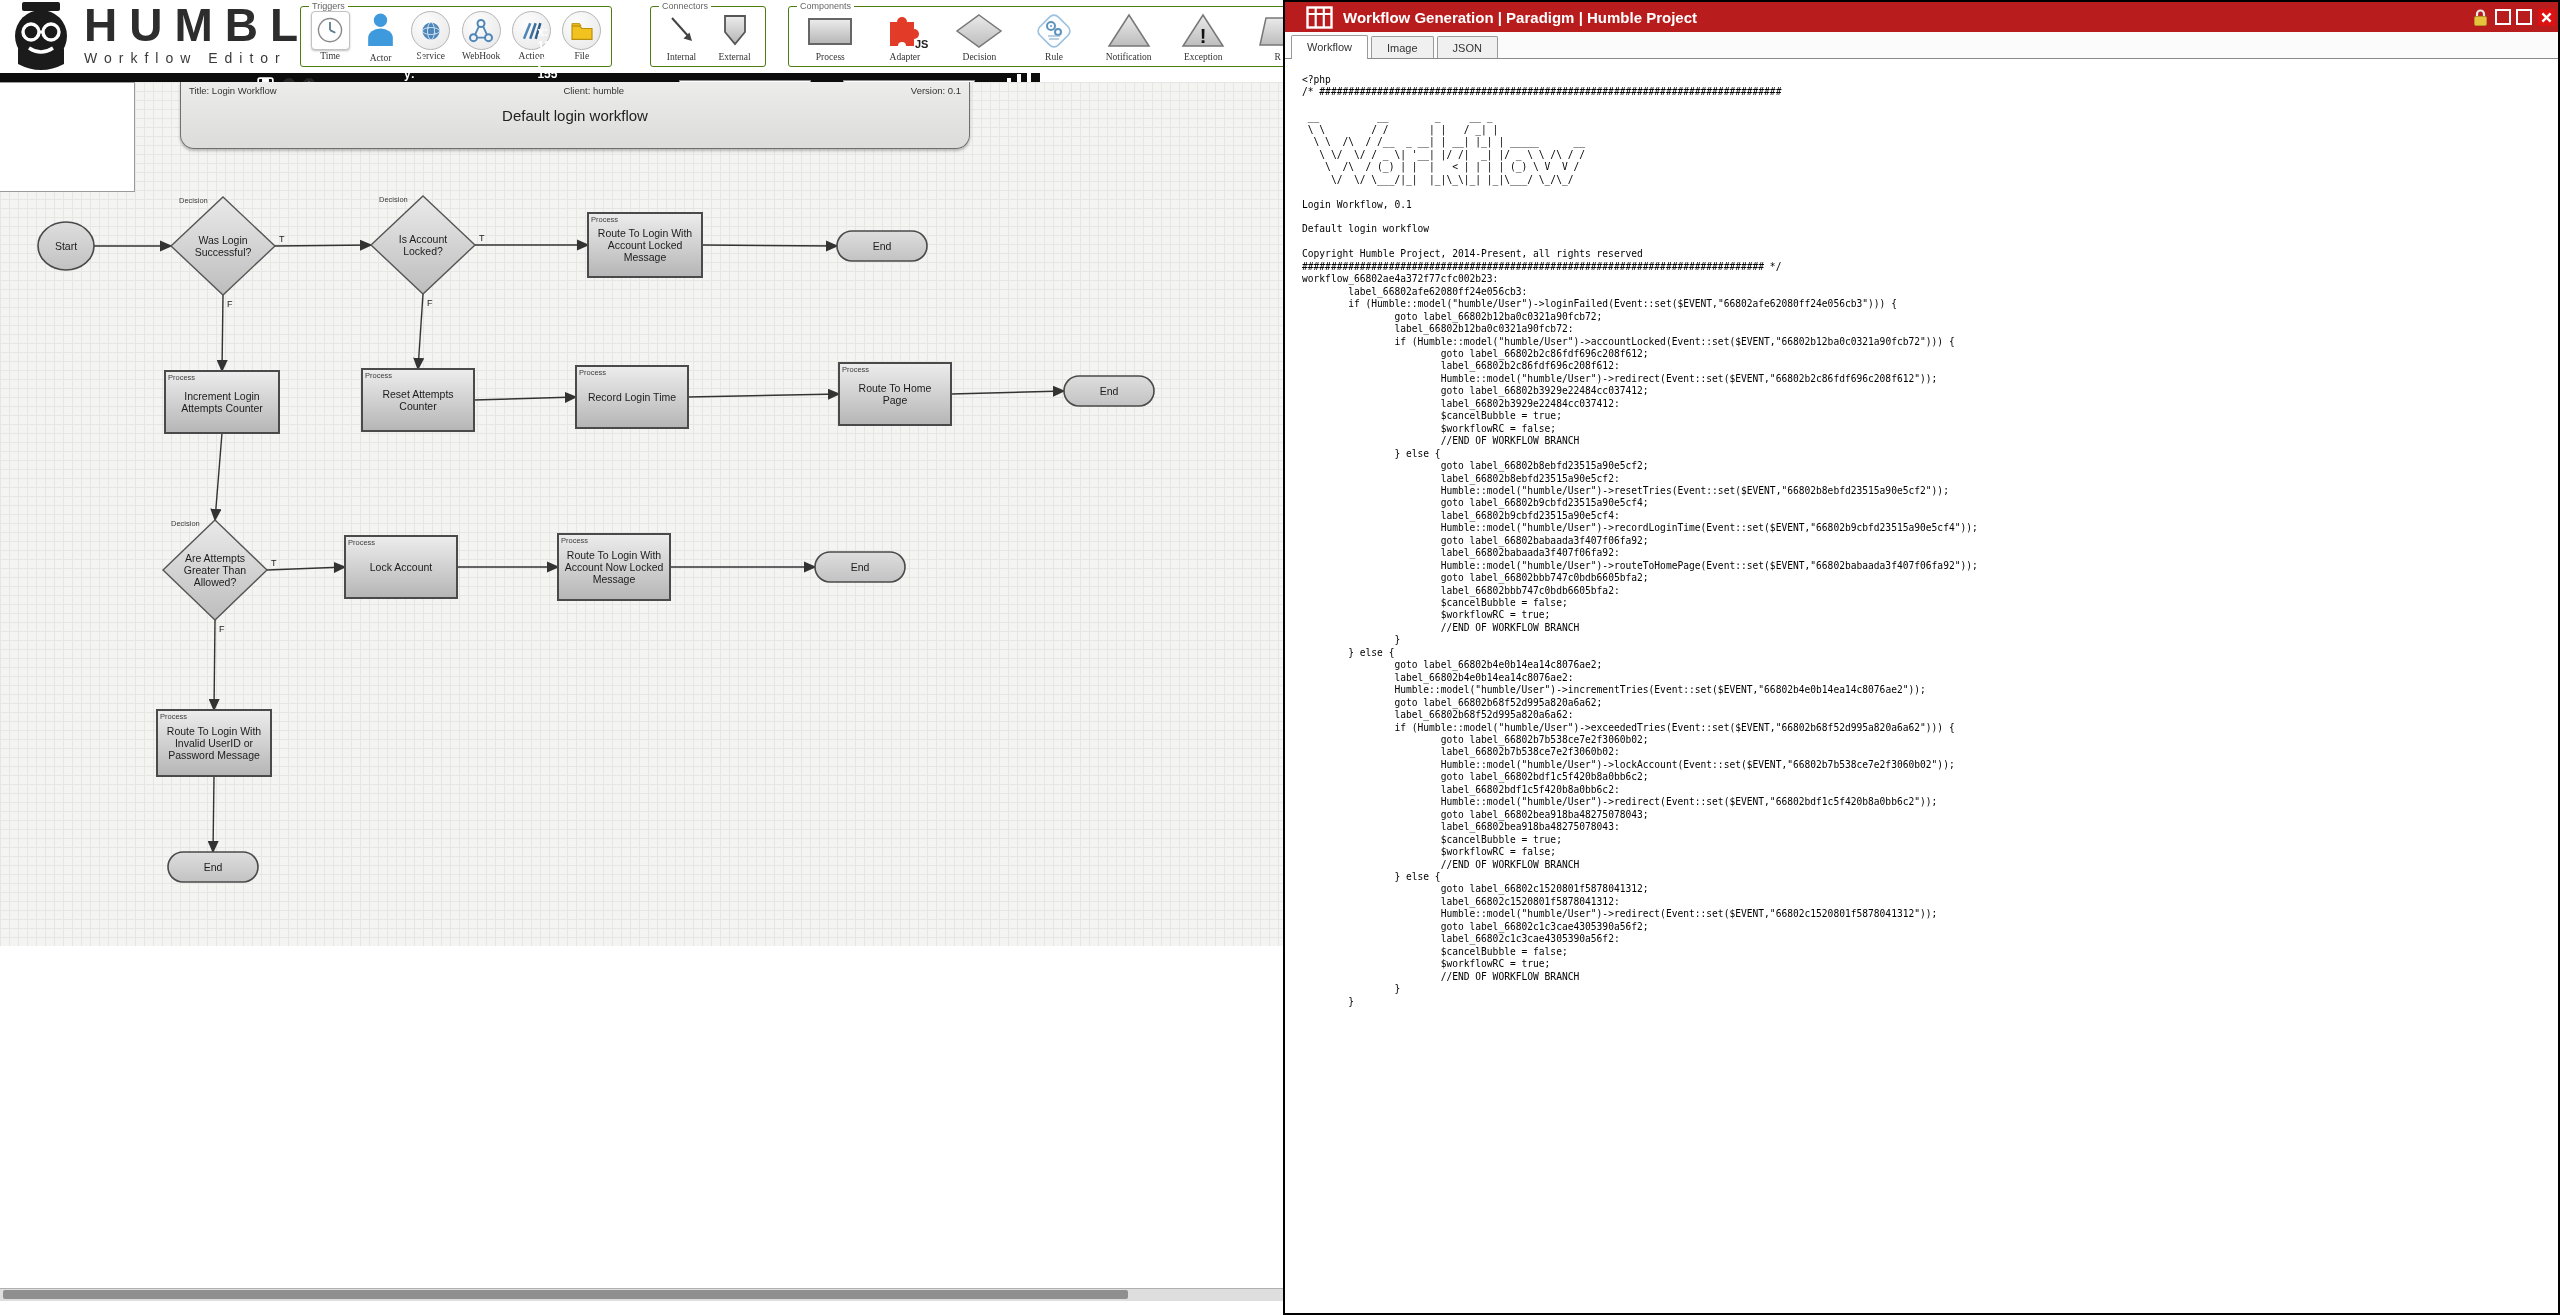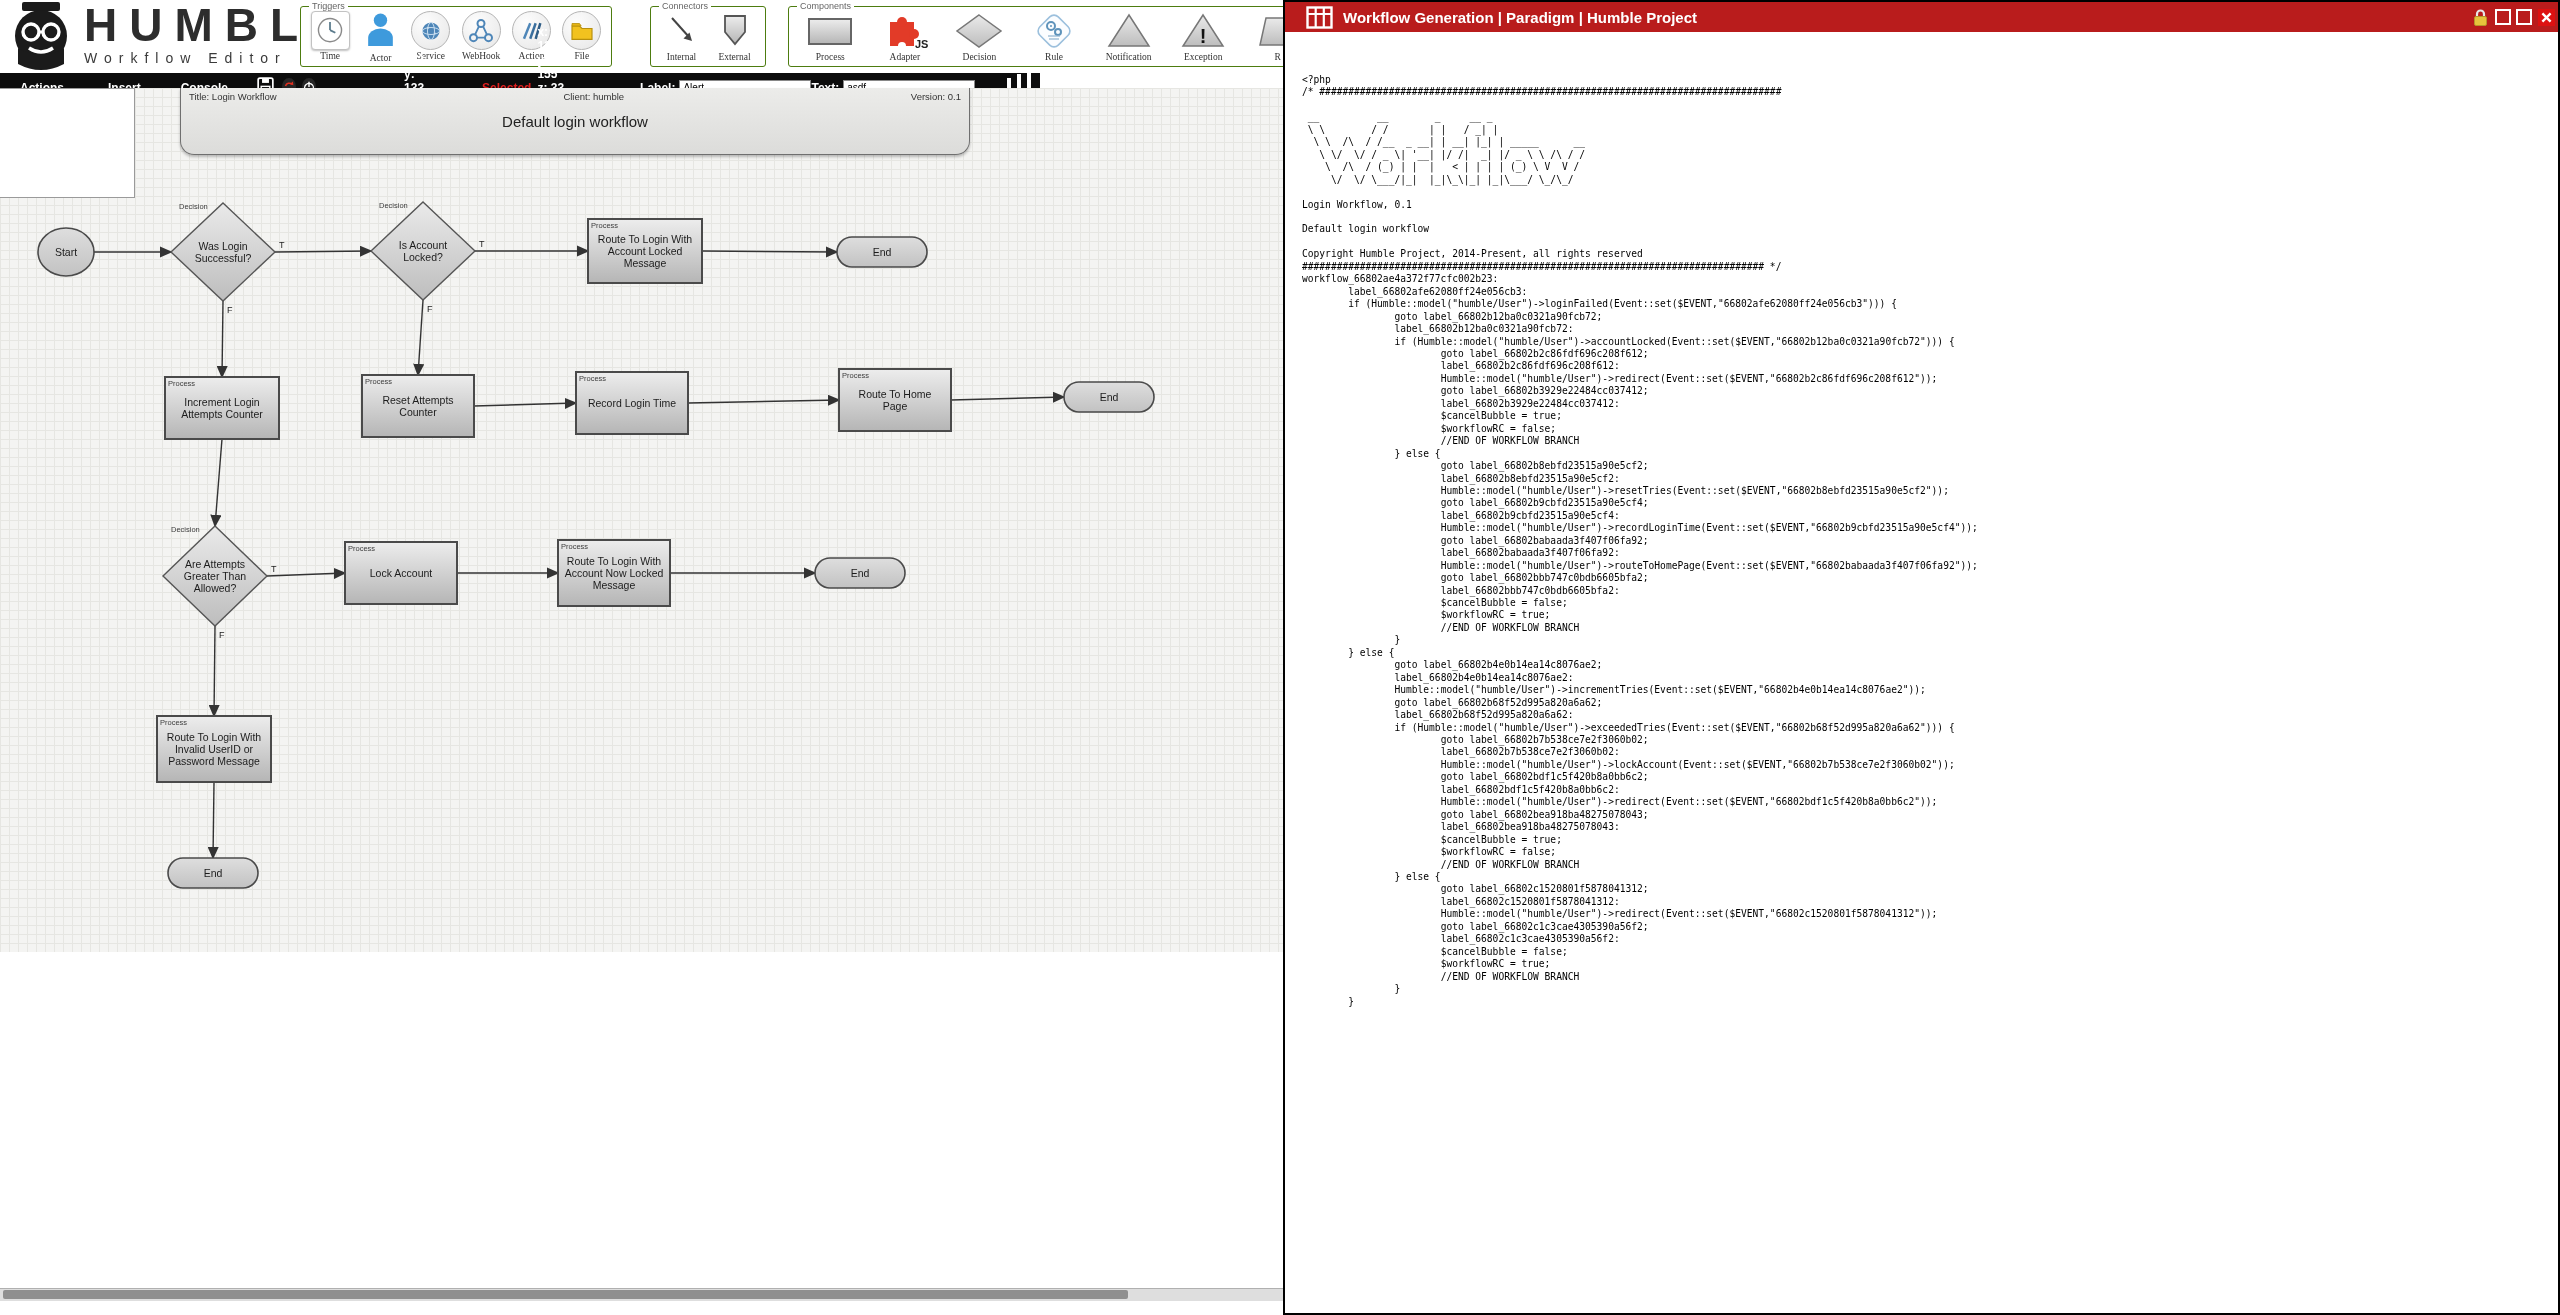--- a/index.html
+++ b/index.html
@@ -32,21 +32,21 @@
   .menu-item{margin-left:0;cursor:pointer;}
   .tb-input{height:13px;width:124px;border:1px solid #888;background:#fff;color:#000;
             font-size:10px;padding:0 3px;font-family:"Liberation Sans",sans-serif;}
   .tb-chipbtn{width:17px;height:17px;border-radius:50%;background:#262626;display:flex;
               align-items:center;justify-content:center;cursor:pointer;}
   .shape-box{border:2px solid #fff;background:transparent;cursor:pointer;}
   .red{color:#e02020;}
   #snap-check{width:11px;height:11px;background:#fff;border:1px solid #fff;display:inline-block;cursor:pointer;}
   #blue-line{position:absolute;left:0;top:95px;width:1284px;height:3px;background:#1b9af0;}
   
-  #canvas{position:absolute;left:0;top:88px;width:1284px;height:864px;
+  #canvas{position:absolute;left:0;top:82px;width:1284px;height:864px;
       background-color:#f4f4f2;
       background-image:linear-gradient(#e6e6e2 1px,transparent 1px),
                        linear-gradient(90deg,#e6e6e2 1px,transparent 1px);
       background-size:9px 9px;}
   #mini-box{position:absolute;left:-1px;top:0;width:134px;height:108px;background:#fff;
       border:1px solid #9a9a9a;z-index:1;}
   #wf-header{position:absolute;left:180px;top:0;width:788px;height:66px;z-index:3;
       background:linear-gradient(#ececea,#dcdcda);border:1px solid #6f6f6f;border-top:none;
       border-radius:0 0 14px 14px;box-shadow:0 2px 3px rgba(0,0,0,.25);}
   #wf-header-meta{display:flex;justify-content:space-between;font-size:9.5px;color:#333;
@@ -461,20 +461,25 @@
       <rect x="3.5" y="9.5" width="12" height="9" rx="1.5" fill="#e7c33c" stroke="#b8952a"></rect>
     </svg>
     <span class="win-sq"></span>
     <span class="win-sq"></span>
     <span id="win-close">
       <svg width="11" height="11" viewBox="0 0 12 12">
           <line x1="1.5" y1="1.5" x2="10.5" y2="10.5" stroke="#fff" stroke-width="2.6"></line>
           <line x1="10.5" y1="1.5" x2="1.5" y2="10.5" stroke="#fff" stroke-width="2.6"></line>
         </svg>
     </span>
+  </div>
+  <div id="tabbar">
+    <span class="tab active">Workflow</span>
+    <span class="tab">Image</span>
+    <span class="tab">JSON</span>
   </div>
   <div id="code-area">
     <pre id="code-pre">&lt;?php
 /* ################################################################################
 
  __          __        _     __ _
  \ \        / /       | |   / _| |
   \ \  /\  / /__  _ __| | __| |_| | _____      __
    \ \/  \/ / _ \| '__| |/ /|  _| |/ _ \ \ /\ / /
     \  /\  / (_) | |  |   &lt; | | | | (_) \ V  V /

